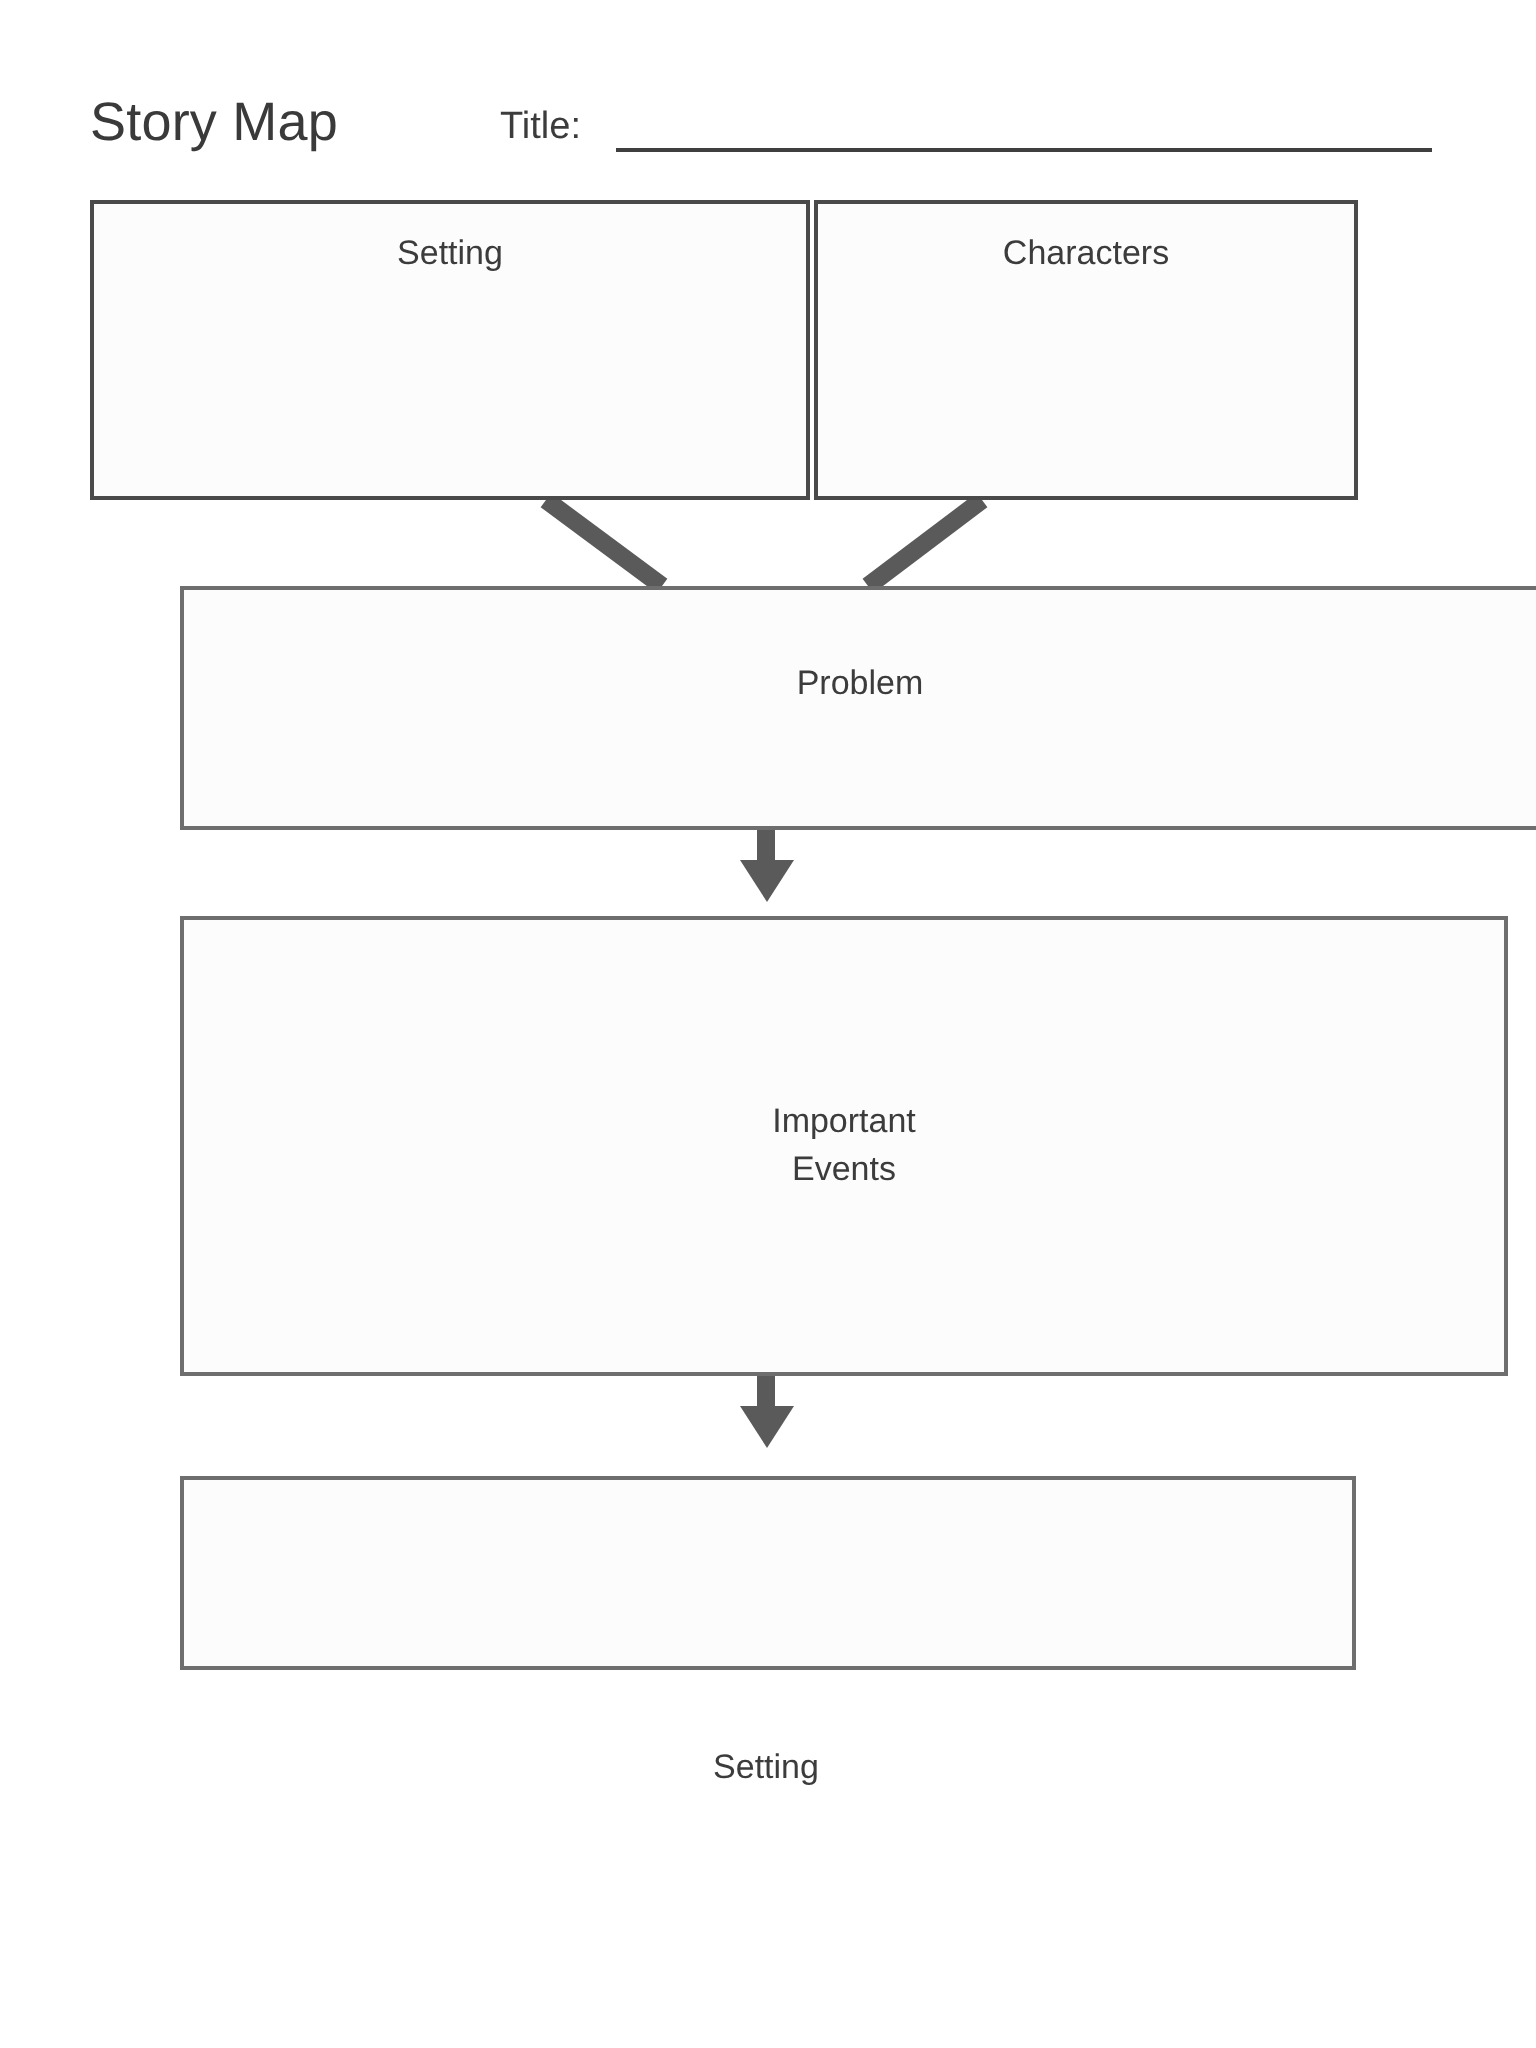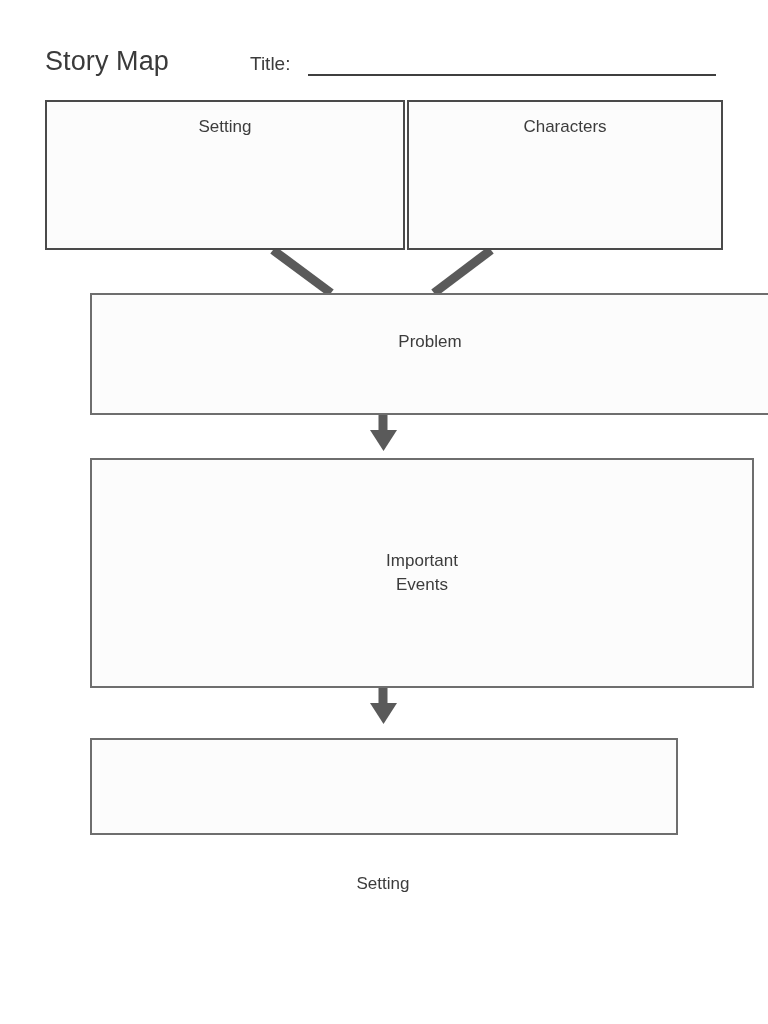--- a/index.html
+++ b/index.html
@@ -107,21 +107,21 @@
     margin-top: -24px;
     width: 76px;
   }
   .box-label.center-label.two-line {
     margin-top: -24px;
     width: 96px;
   }
 
   
   #box-setting      { left: 45px;  top: 100px; width: 360px; height: 150px; }
-  #box-characters   { left: 407px; top: 100px; width: 316px; height: 150px; }
+  #box-characters   { left: 407px; top: 100px; width: 272px; height: 150px; }
   #box-problem      { left: 90px;  top: 293px; width: 680px; height: 122px; }
   #box-events       { left: 90px;  top: 458px; width: 664px; height: 230px; }
   #box-outcome      { left: 90px;  top: 738px; width: 588px; height: 97px; }
 
   
   .connectors {
     position: absolute;
     left: 0;
     top: 0;
     width: 768px;

